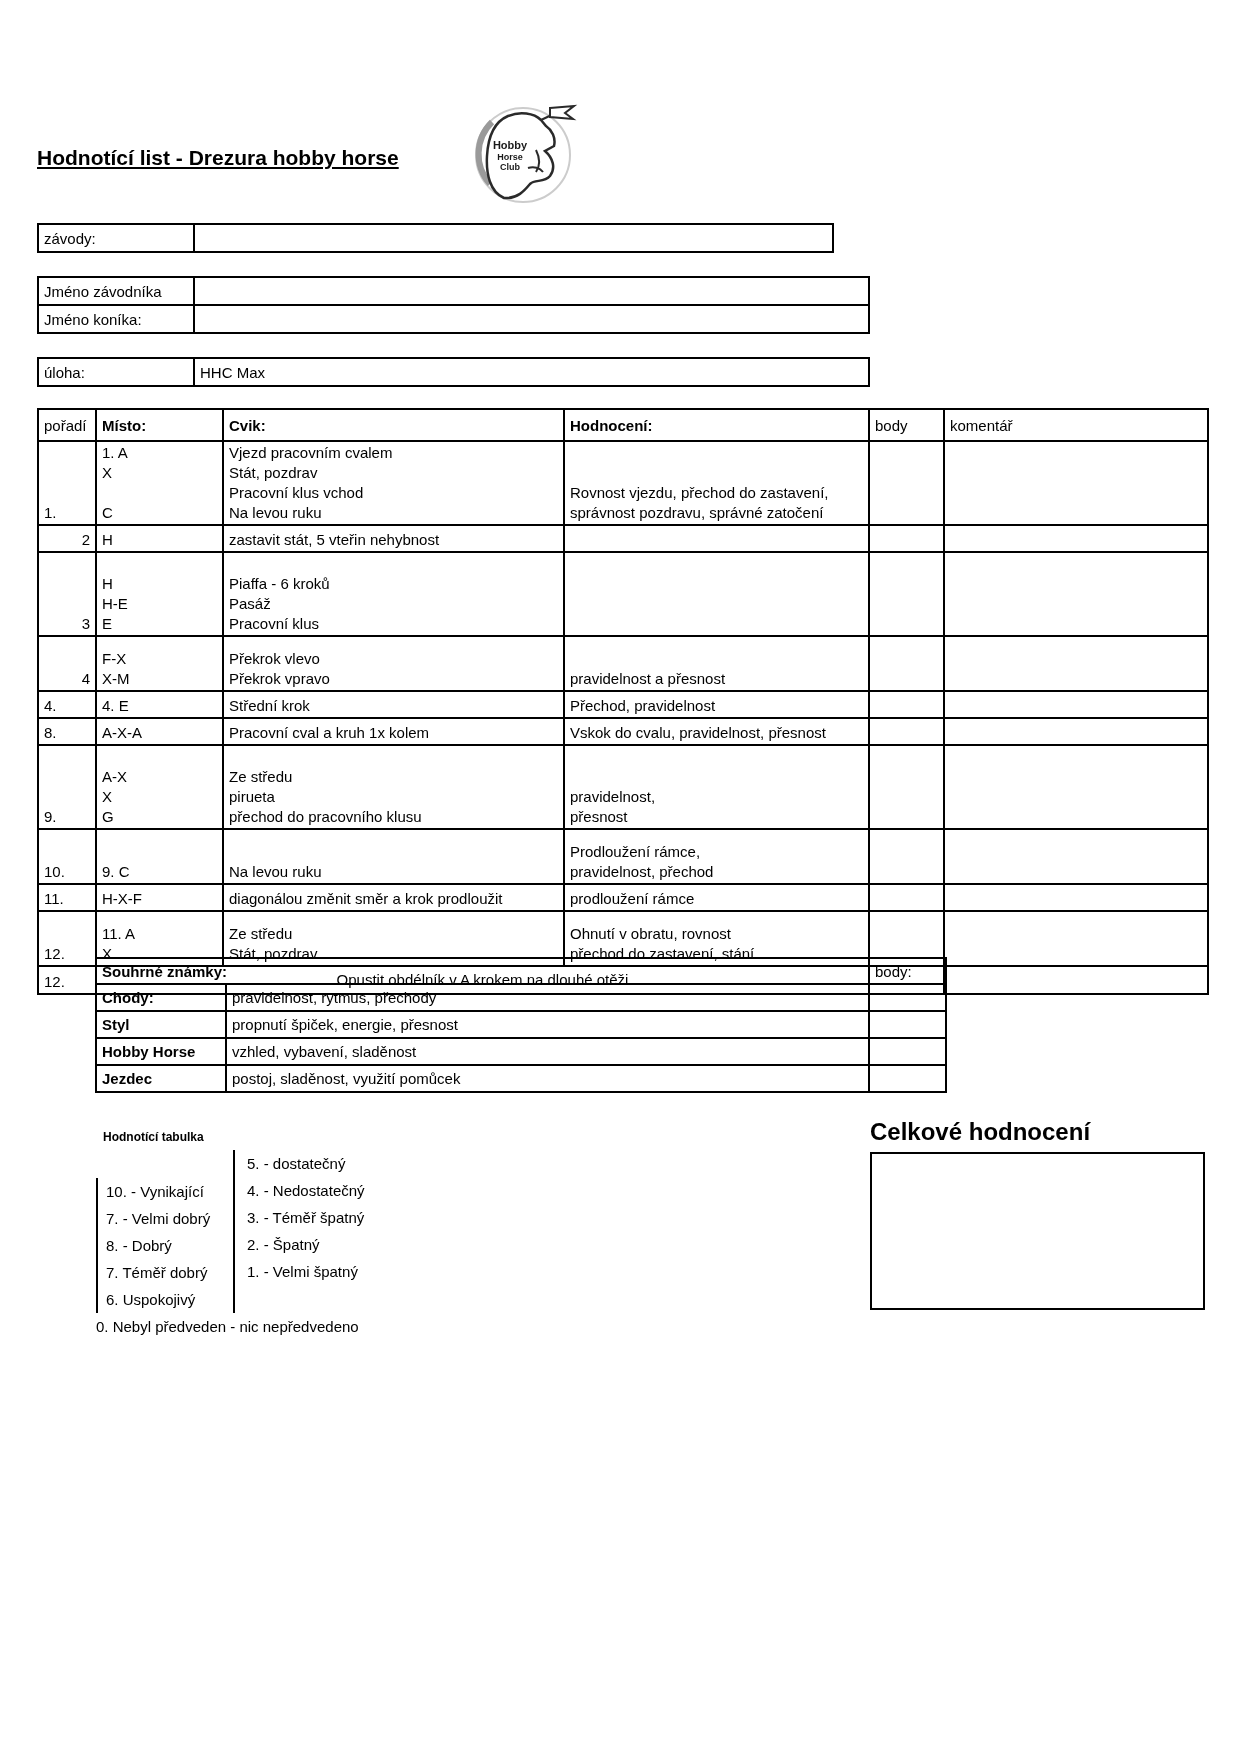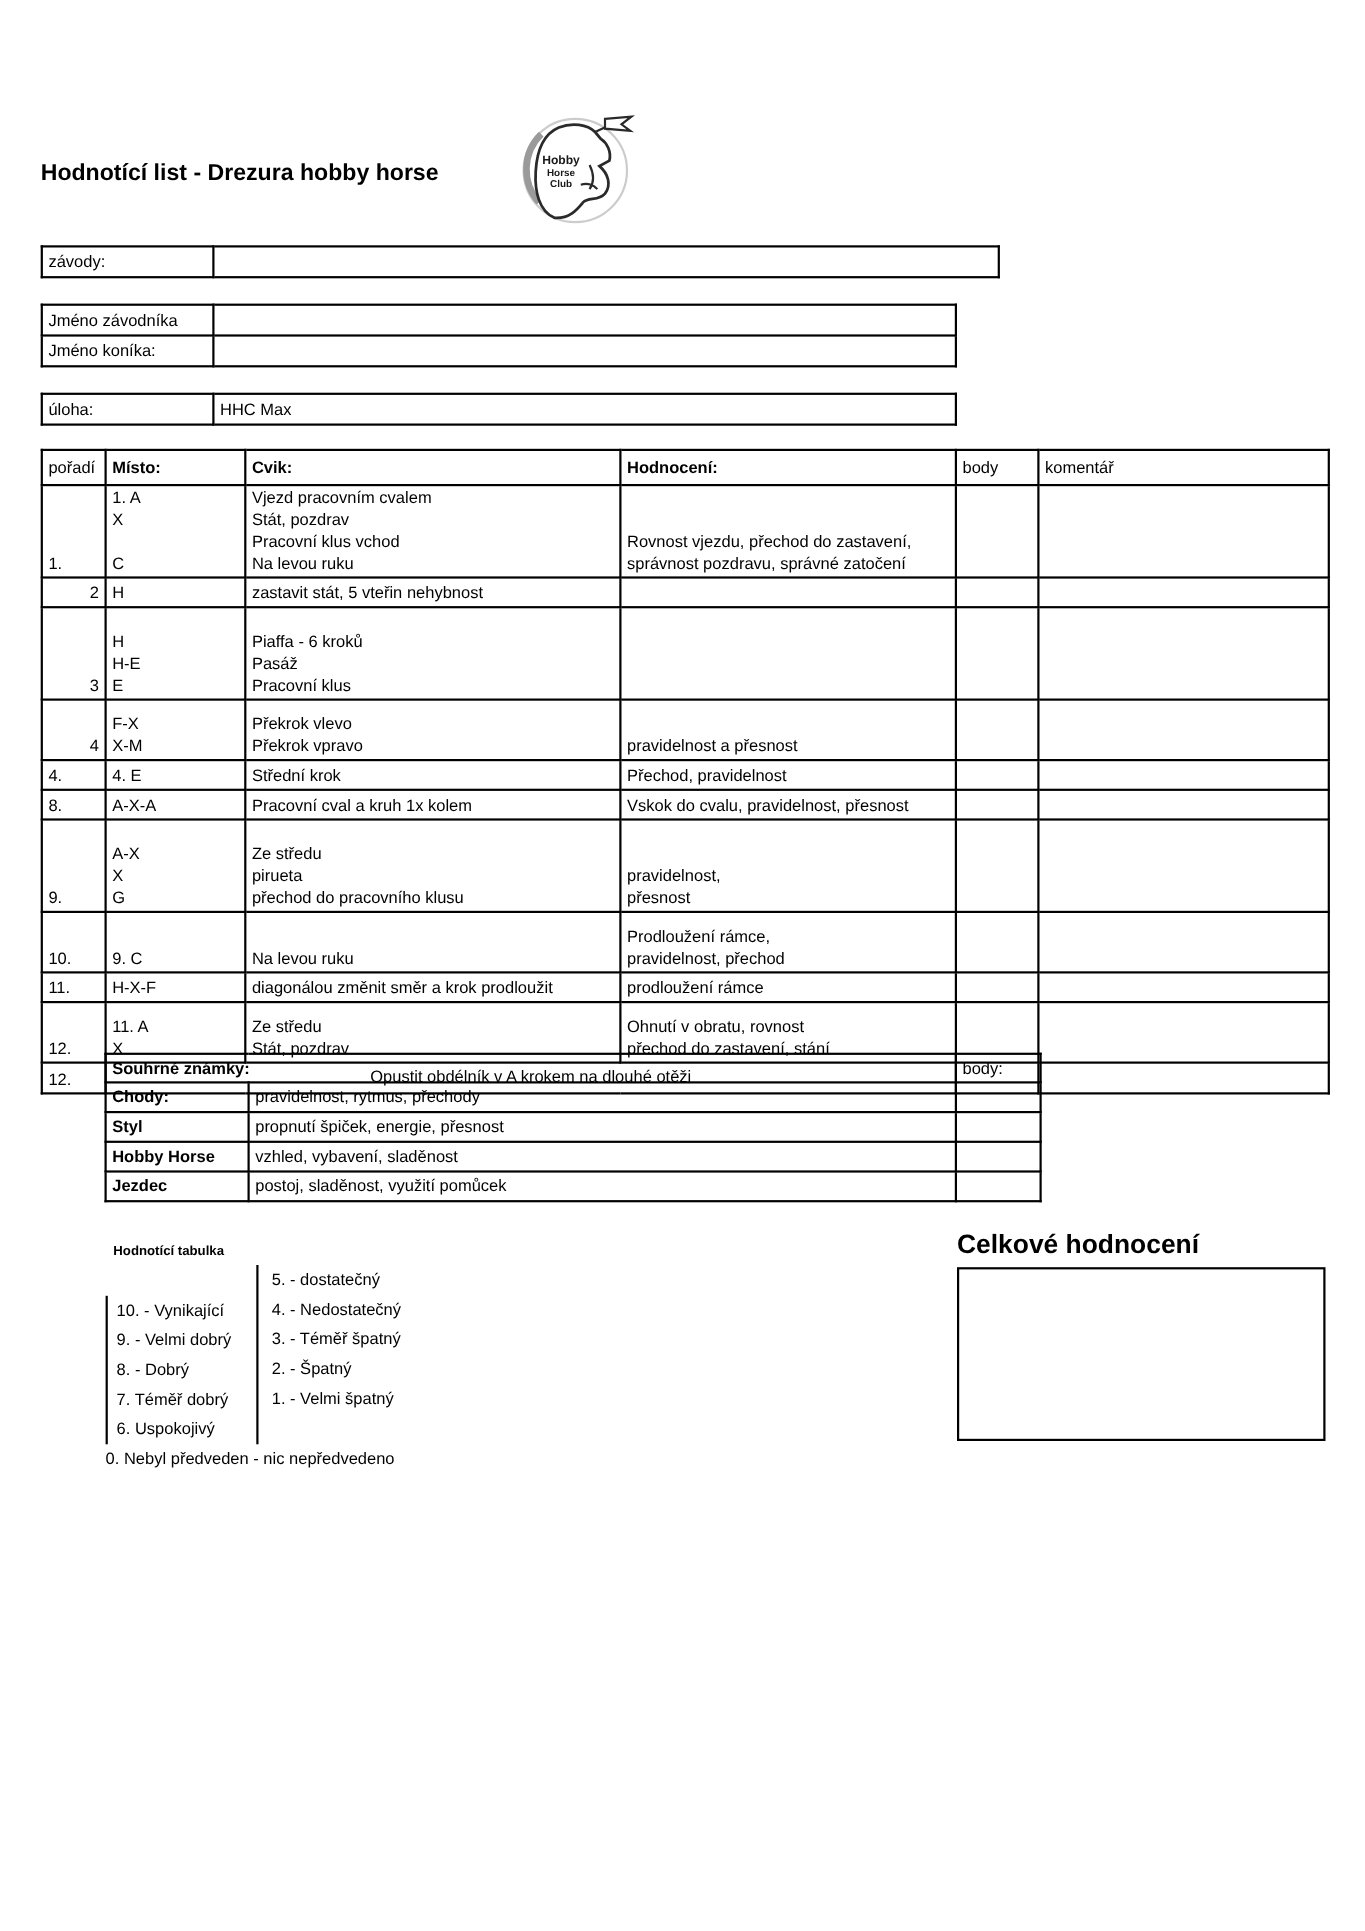--- a/index.html
+++ b/index.html
@@ -42,38 +42,38 @@
   .scale-footer { line-height:27px; }
 
   .overall-title { font-size:24px; font-weight:bold; }
   .overall-box { border:2px solid #000; background:#fff; }
 </style>
 </head>
 <body>
 
 <div class="page">
 
-  <div class="abs page-title" style="left:37px; top:146px;">Hodnotící list - Drezura hobby horse</div>
+  <div class="abs page-title" style="left:37px; top:146px;text-decoration:underline;">Hodnotící list - Drezura hobby horse</div>
 
   <div class="abs" style="left:466px; top:104px;">
     <svg width="120" height="102" viewBox="0 0 120 102">
       <circle cx="57" cy="51" r="47" fill="#ffffff" stroke="#cccccc" stroke-width="2"></circle>
       <path d="M 26 18 A 45 45 0 0 0 24 80" fill="none" stroke="#9a9a9a" stroke-width="6"></path>
       <path d="M38,94 C24,88 20,70 21,52 C22,34 28,18 42,12 C54,7 68,9 75,16 L80,22 C86,26 90,34 88,42 L79,47 C87,54 90,64 84,72 C78,79 69,75 64,80 C59,86 52,95 38,94 Z" fill="#ffffff" stroke="#2a2a2a" stroke-width="2.5"></path>
       <path d="M75,16 L92,8" stroke="#2a2a2a" stroke-width="2" fill="none"></path>
       <path d="M84,4 L108,2 L99,9 L107,15 L84,13 Z" fill="#ffffff" stroke="#2a2a2a" stroke-width="2"></path>
       <path d="M70,46 C74,54 74,62 70,68" fill="none" stroke="#2a2a2a" stroke-width="2"></path>
       <path d="M62,64 C68,62 74,64 77,68" fill="none" stroke="#2a2a2a" stroke-width="2"></path>
       <text x="44" y="45" font-size="11" font-weight="bold" text-anchor="middle" fill="#1a1a1a" font-family="Liberation Sans, sans-serif">Hobby</text>
       <text x="44" y="56" font-size="9" font-weight="bold" text-anchor="middle" fill="#1a1a1a" font-family="Liberation Sans, sans-serif">Horse</text>
       <text x="44" y="66" font-size="9" font-weight="bold" text-anchor="middle" fill="#1a1a1a" font-family="Liberation Sans, sans-serif">Club</text>
     </svg>
   </div>
 
-  <table class="abs info" style="left:37px; top:223px; width:872px;">
+  <table class="abs info" style="left:37px; top:223px; width:797px;">
     <colgroup>
         <col style="width:156px">
         <col>
       </colgroup>
     <tbody>
         <tr style="height:28px;">
       <td class="lbl">závody:</td>
       <td></td>
     </tr>
   </tbody>
@@ -270,21 +270,21 @@
       <td></td>
     </tr>
   </tbody>
     </table>
 
   <div class="abs" style="left:96px; top:1130px;">
     <div class="scale-title" style="padding-left:7px; margin-bottom:6px;">Hodnotící tabulka</div>
     <div class="scale-wrap">
       <div class="scale-col left">
         <div>10. - Vynikající</div>
-        <div>9. - Velmi dobrý</div>
+        <div>7. - Velmi dobrý</div>
         <div>8. - Dobrý</div>
         <div>7. Téměř dobrý</div>
         <div>6. Uspokojivý</div>
       </div>
       <div class="scale-col right">
         <div>5. - dostatečný</div>
         <div>4. - Nedostatečný</div>
         <div>3. - Téměř špatný</div>
         <div>2. - Špatný</div>
         <div>1. - Velmi špatný</div>

